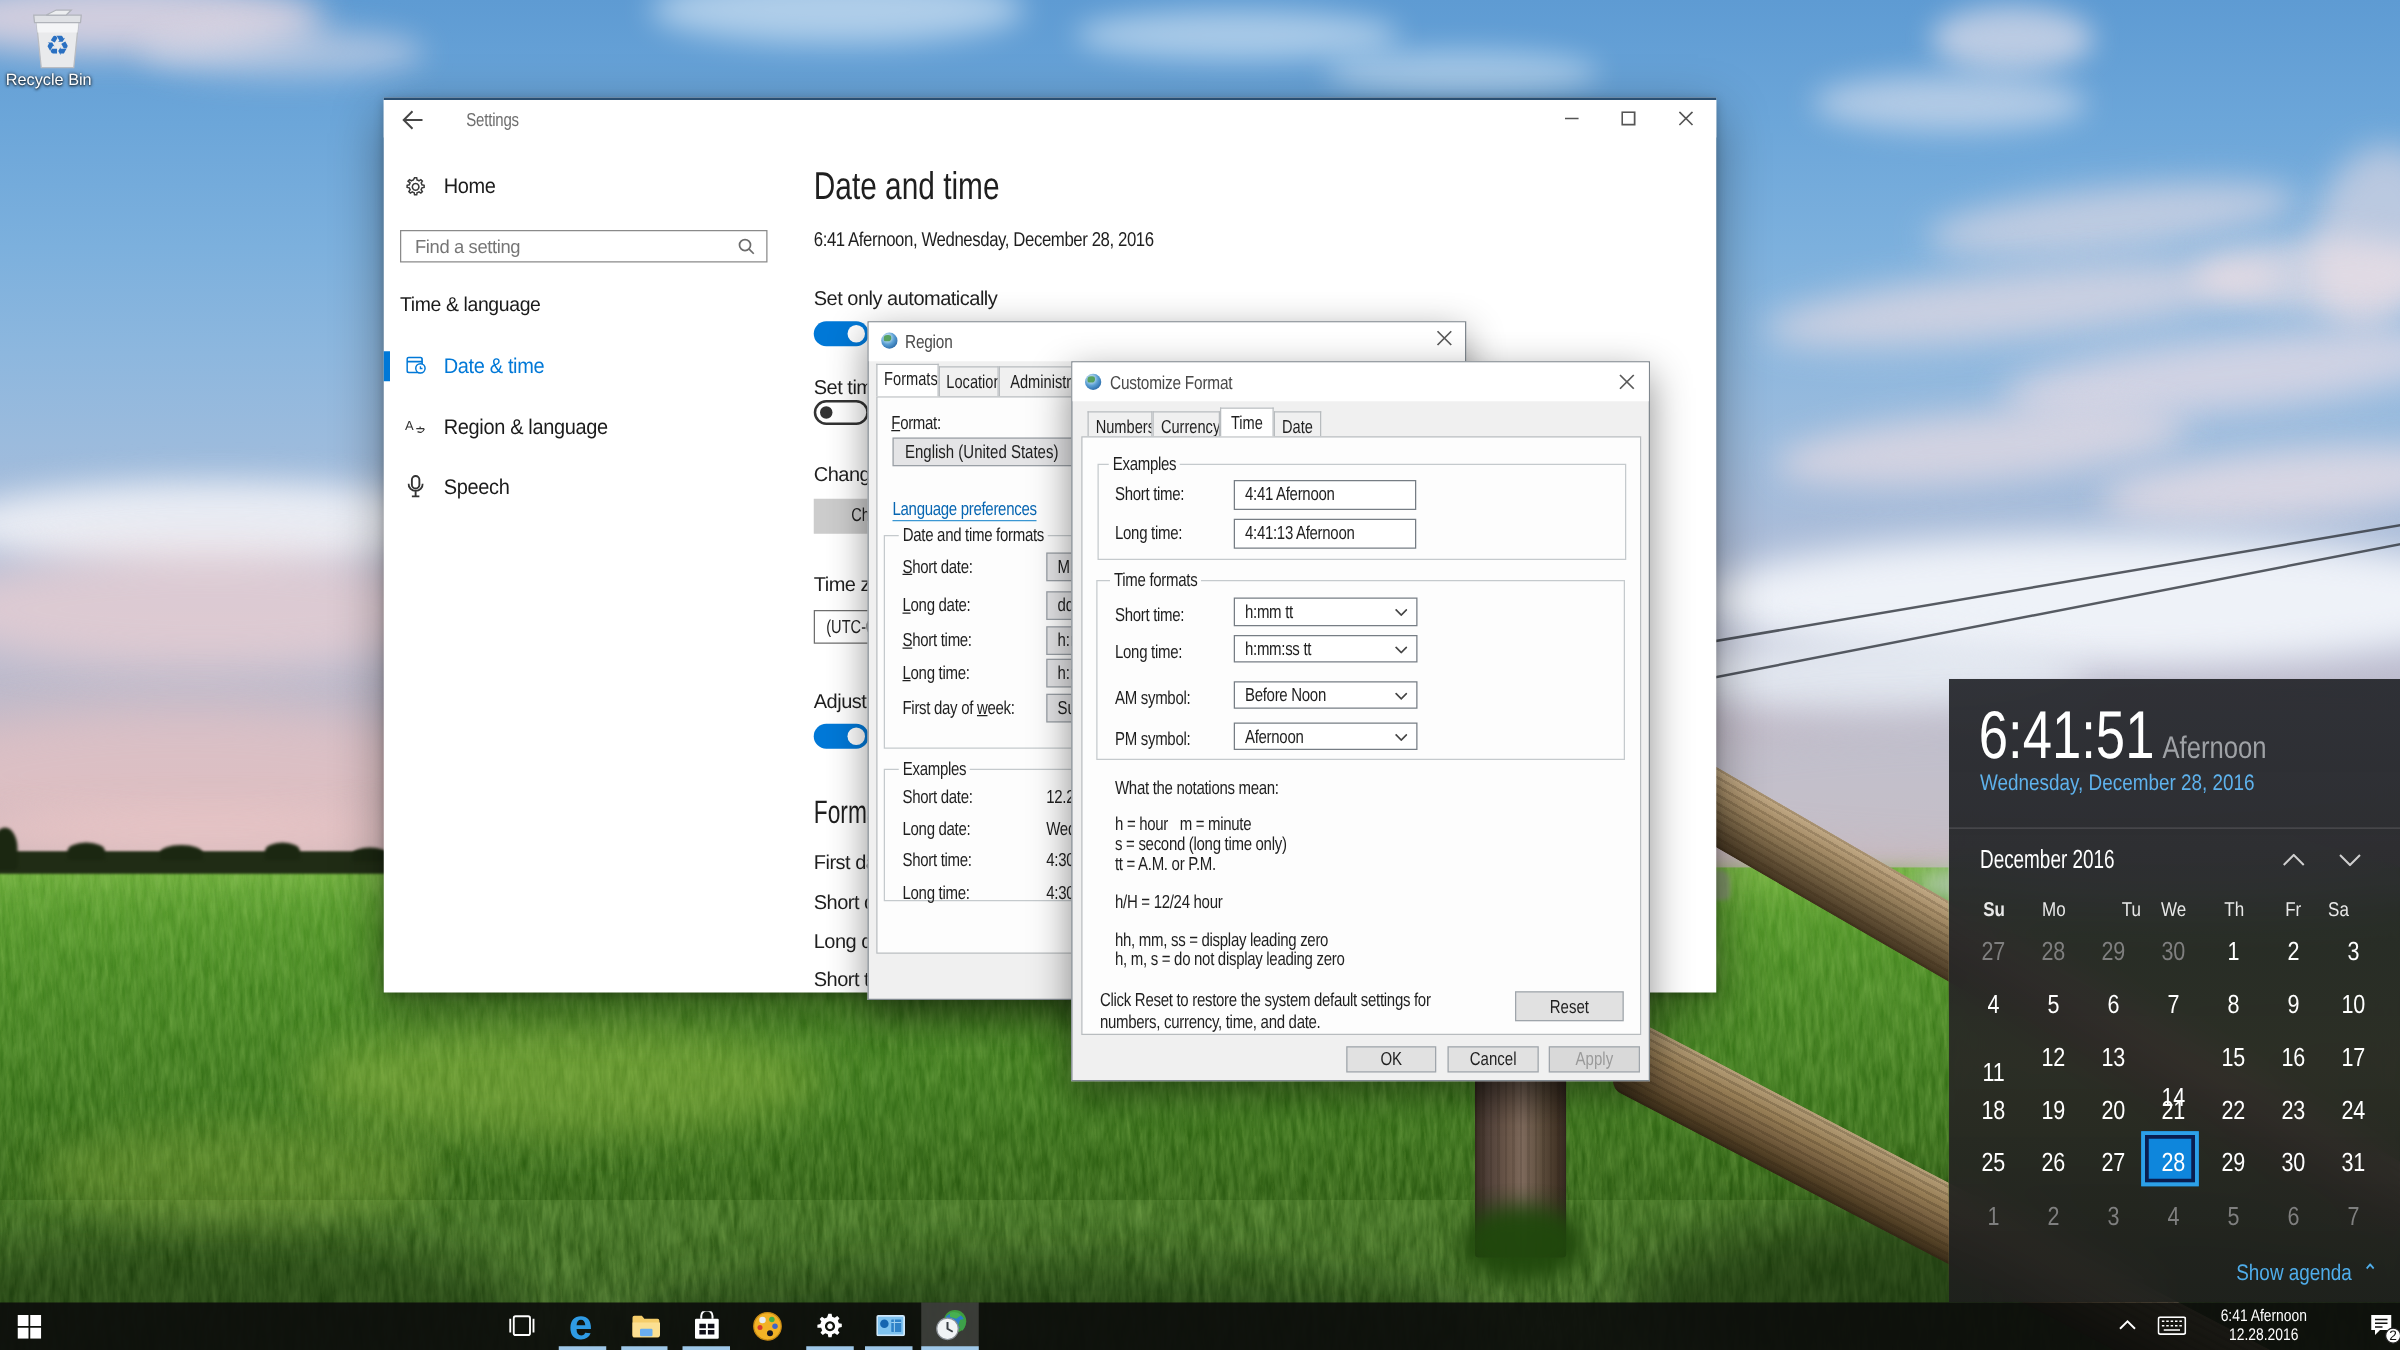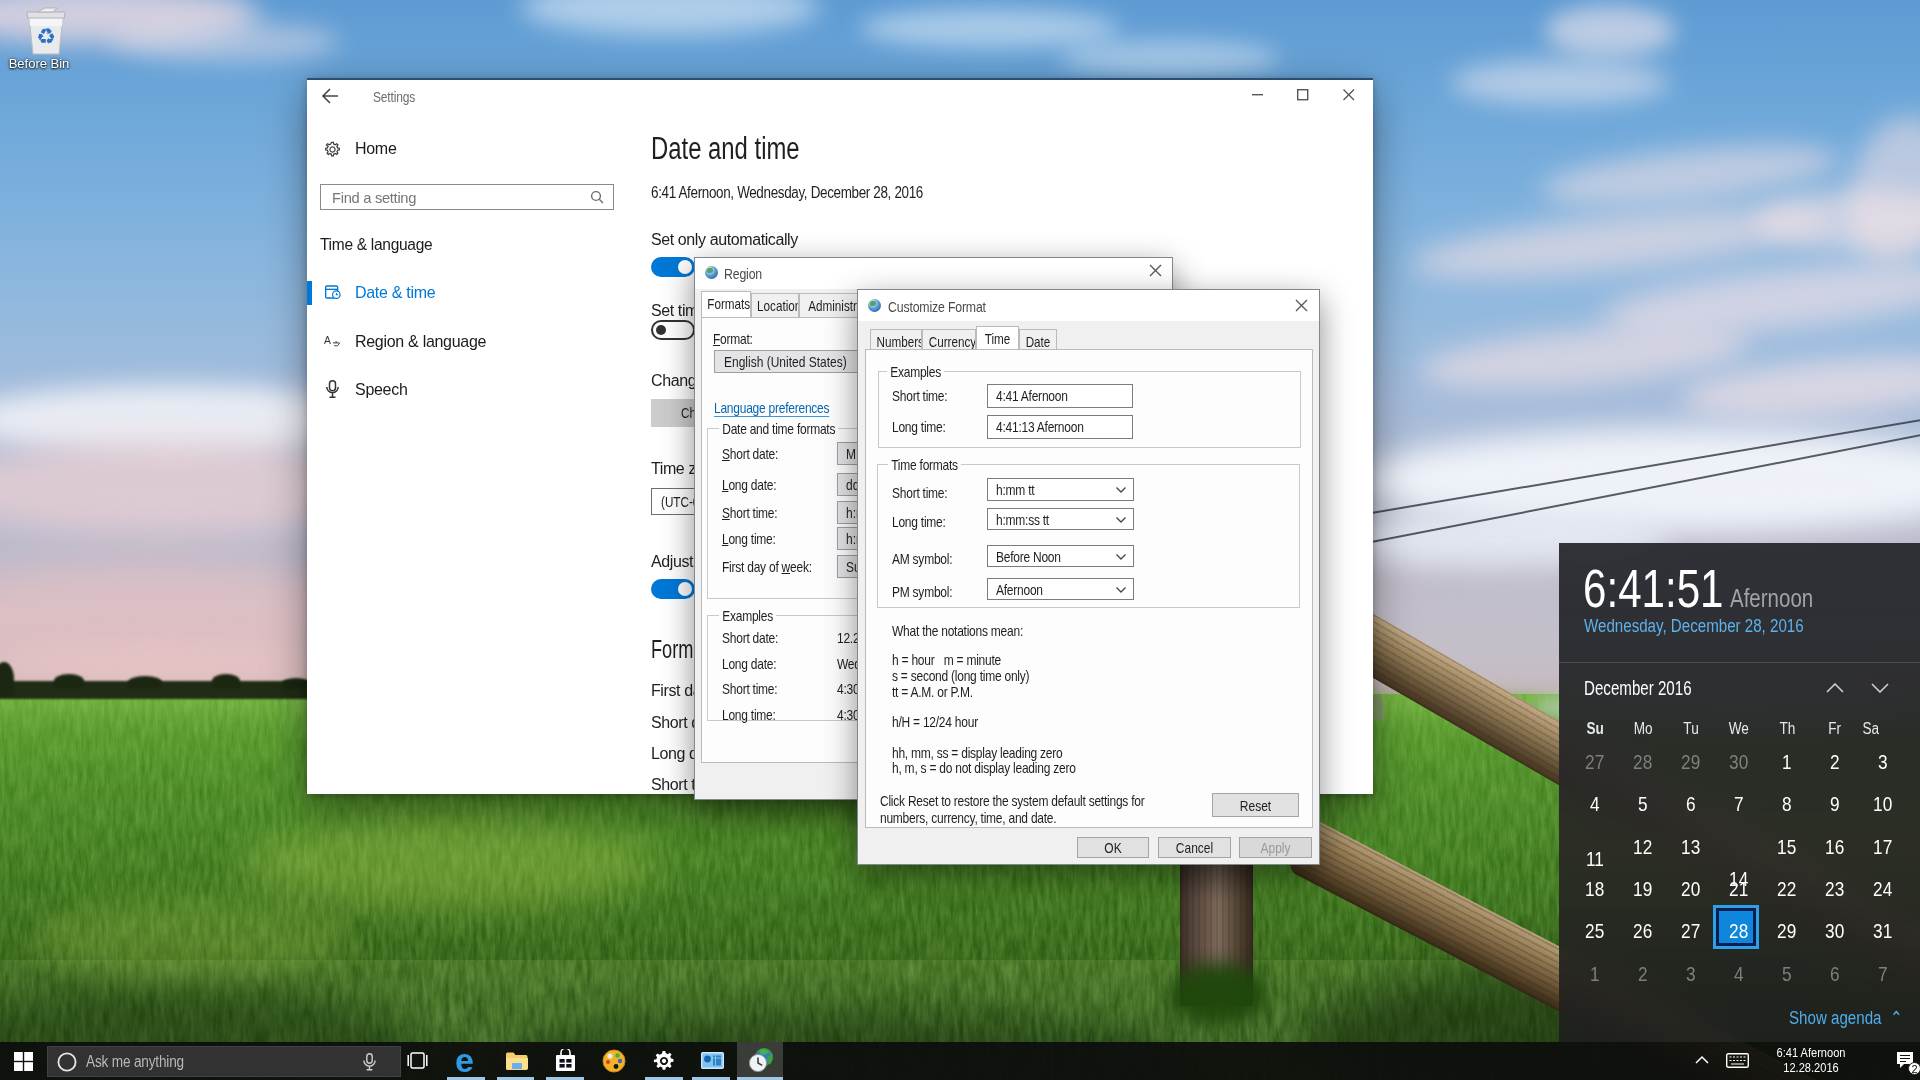--- a/index.html
+++ b/index.html
@@ -100,21 +100,21 @@
 
   <div id="rbin">
     <svg width="46" height="52" viewBox="0 0 46 52" style="margin-left:4px;">
       <path d="M6 10 L40 10 L36 48 L10 48 Z" fill="#e9eaec" stroke="#b9bcc2" stroke-width="1"></path>
       <path d="M6 10 L40 10 L39 20 L7 20 Z" fill="#f5f6f8" opacity="0.9"></path>
       <path d="M4 6 L42 6 L41.4 12 L4.6 12 Z" fill="#dfe1e5" stroke="#b0b3ba" stroke-width="1"></path>
       <path d="M14 6 L22 2 L34 2 L30 6 Z" fill="#eceef0" stroke="#b0b3ba" stroke-width="1"></path>
       <text x="23" y="38" font-size="22" fill="#2a70c2" text-anchor="middle" font-family="Liberation Sans">♻</text>
     </svg>
   </div>
-  <div id="rbinlabel">Before Bin</div>
+  <div id="rbinlabel">Recycle Bin</div>
 </div>
 
 <style>
   
   #setwin { position:absolute; left:307px; top:78px; width:1066px; height:716px; background:#fff;
     border-top:2px solid #2a4f72; box-shadow:0 14px 40px rgba(0,0,0,0.40), 0 2px 8px rgba(0,0,0,0.25); z-index:10; color:#222; }
   #setwin .tb { position:absolute; left:0; top:0; width:100%; height:30px; background:#fff; }
   .capbtn { position:absolute; top:0; width:46px; height:30px; }
   .navtxt { position:absolute; font-size:17px; color:#1b1b1b; letter-spacing:-0.3px; transform:scaleX(0.94); transform-origin:left top; white-space:nowrap; }
   .settxt { position:absolute; font-size:16px; color:#1f1f1f; letter-spacing:-0.4px; }
@@ -402,21 +402,21 @@
   <div id="fdiv"></div>
   <div id="mon">December 2016</div>
   <svg class="abs" style="left:267px;top:140px;" width="18" height="10" viewBox="0 0 18 10">
       <path d="M1 9 L9 1 L17 9" stroke="#cfcfcf" stroke-width="1.6" fill="none"></path>
     </svg>
   <svg class="abs" style="left:312px;top:140px;" width="18" height="10" viewBox="0 0 18 10">
       <path d="M1 1 L9 9 L17 1" stroke="#cfcfcf" stroke-width="1.6" fill="none"></path>
     </svg>
 <div class="cal dow" style="left: 12px; top: 177px; font-weight: bold;"><span style="display:inline-block;transform:scaleX(0.85);">Su</span></div>
     <div class="cal dow" style="left: 60px; top: 177px;"><span style="display:inline-block;transform:scaleX(0.85);">Mo</span></div>
-    <div class="cal dow" style="left: 108px; top: 177px;"><span style="display:inline-block;transform:scaleX(0.85);">Tu</span></div>
+    <div class="cal dow" style="left: 122px; top: 177px;"><span style="display:inline-block;transform:scaleX(0.85);">Tu</span></div>
     <div class="cal dow" style="left: 156px; top: 177px;"><span style="display:inline-block;transform:scaleX(0.85);">We</span></div>
     <div class="cal dow" style="left: 204px; top: 177px;"><span style="display:inline-block;transform:scaleX(0.85);">Th</span></div>
     <div class="cal dow" style="left: 252px; top: 177px; text-decoration: underline;"><span style="display:inline-block;transform:scaleX(0.85);">Fr</span></div>
     <div class="cal dow" style="left: 288px; top: 177px;"><span style="display:inline-block;transform:scaleX(0.85);">Sa</span></div>
     <div class="cal dnum dgrey" style="left: 12px; top: 207px; z-index: 43;"><span style="display:inline-block;transform:scaleX(0.82);">27</span></div>
     <div class="cal dnum dgrey" style="left: 60px; top: 207px; z-index: 43;"><span style="display:inline-block;transform:scaleX(0.82);">28</span></div>
     <div class="cal dnum dgrey" style="left: 108px; top: 207px; z-index: 43;"><span style="display:inline-block;transform:scaleX(0.82);">29</span></div>
     <div class="cal dnum dgrey" style="left: 156px; top: 207px; z-index: 43;"><span style="display:inline-block;transform:scaleX(0.82);">30</span></div>
     <div class="cal dnum" style="left: 204px; top: 207px; z-index: 43;"><span style="display:inline-block;transform:scaleX(0.82);">1</span></div>
     <div class="cal dnum" style="left: 252px; top: 207px; z-index: 43;"><span style="display:inline-block;transform:scaleX(0.82);">2</span></div>
@@ -458,30 +458,20 @@
     <div class="cal dnum dgrey" style="left: 300px; top: 418.5px; z-index: 43;"><span style="display:inline-block;transform:scaleX(0.82);">7</span></div>
   </div>
 <div id="agenda">Show agenda&nbsp;&nbsp;⌃</div>
 <div id="tbar">
   <svg class="abs" style="left:14px;top:10px;" width="19" height="19" viewBox="0 0 19 19">
       <rect x="0" y="0" width="8.8" height="8.8" fill="#fff"></rect>
       <rect x="10.2" y="0" width="8.8" height="8.8" fill="#fff"></rect>
       <rect x="0" y="10.2" width="8.8" height="8.8" fill="#fff"></rect>
       <rect x="10.2" y="10.2" width="8.8" height="8.8" fill="#fff"></rect>
     </svg>
-  <div id="cort">
-    <svg class="abs" style="left:9px;top:5px;" width="20" height="20" viewBox="0 0 20 20">
-        <circle cx="10" cy="10" r="8.6" fill="none" stroke="#e8e8e8" stroke-width="1.8"></circle>
-      </svg>
-    <div class="abs" style="left:38px;top:6px;font-size:16px;color:#b8b8b8;letter-spacing:-0.2px;transform:scaleX(0.85);transform-origin:left top;white-space:nowrap;">Ask me anything</div>
-    <svg class="abs" style="right:24px;top:6px;" width="13" height="18" viewBox="0 0 13 18">
-        <rect x="3.8" y="0.8" width="5.4" height="9.4" rx="2.7" fill="none" stroke="#cfcfcf" stroke-width="1.4"></rect>
-        <path d="M0.9 7.5 a5.6 5.6 0 0 0 11.2 0 M6.5 13 v3.4 M3.6 16.8 h5.8" stroke="#cfcfcf" stroke-width="1.4" fill="none"></path>
-      </svg>
-  </div>
   <div class="tbicon" style="left:394px;">
       <svg style="margin:10px 0 0 13px;display:block" width="21" height="17" viewBox="0 0 21 17">
         <rect x="4" y="1" width="13" height="15" rx="1.5" fill="none" stroke="#fff" stroke-width="1.5"></rect>
         <path d="M1.2 3 v11 M19.8 3 v11" stroke="#fff" stroke-width="1.5"></path>
       </svg>
     </div>
   <div class="tbicon" style="left:444px;">
       <div style="margin:6px 0 0 11px;width:24px;height:26px;color:#2f9be4;font-size:34px;font-weight:700;line-height:25px;">e</div>
     </div>
   <div class="tbicon" style="left:494px;">

